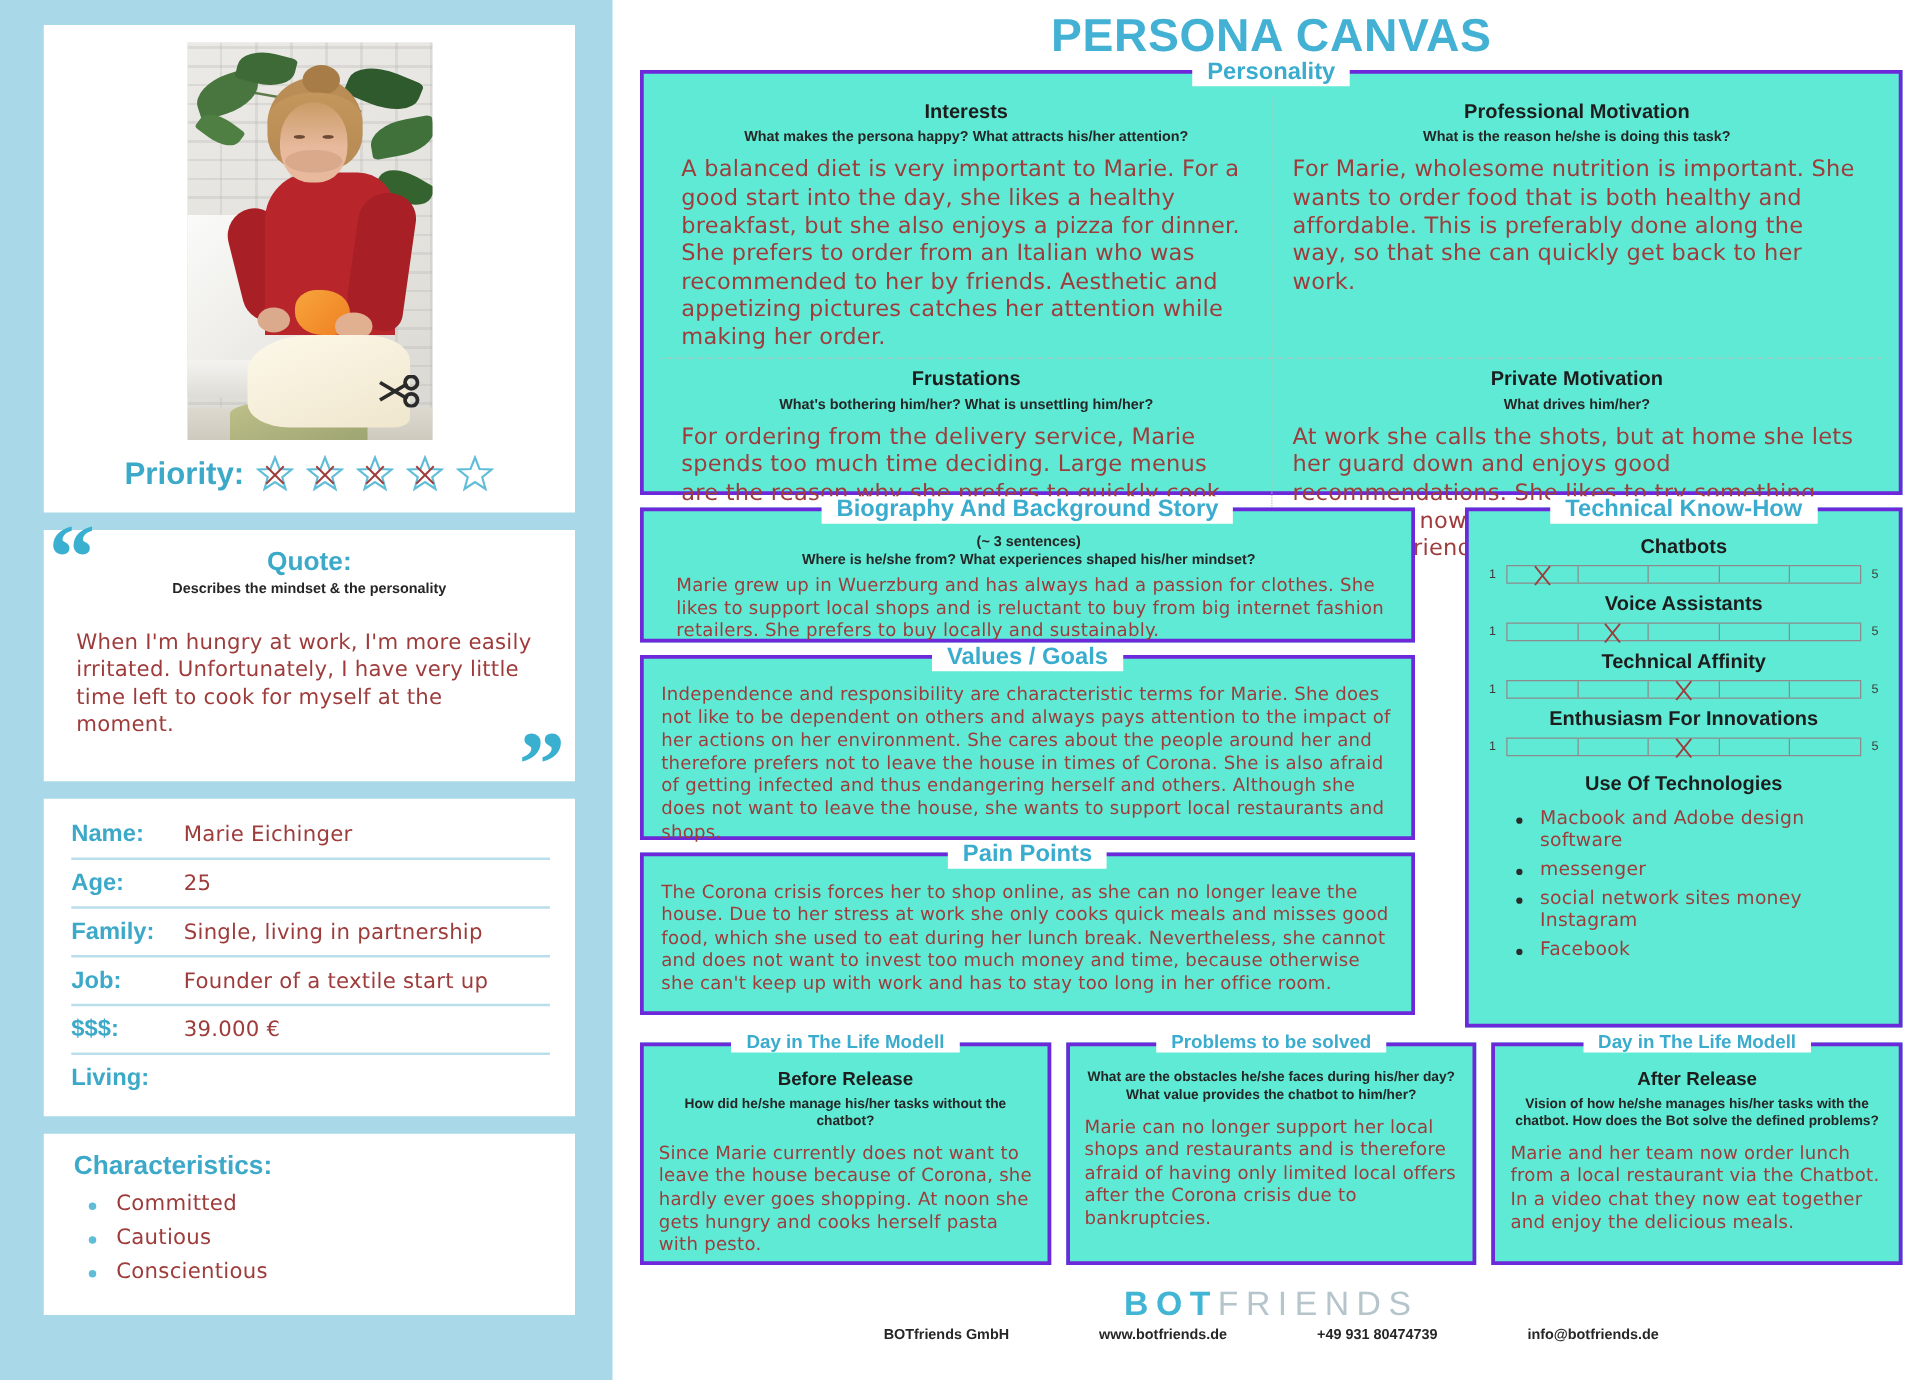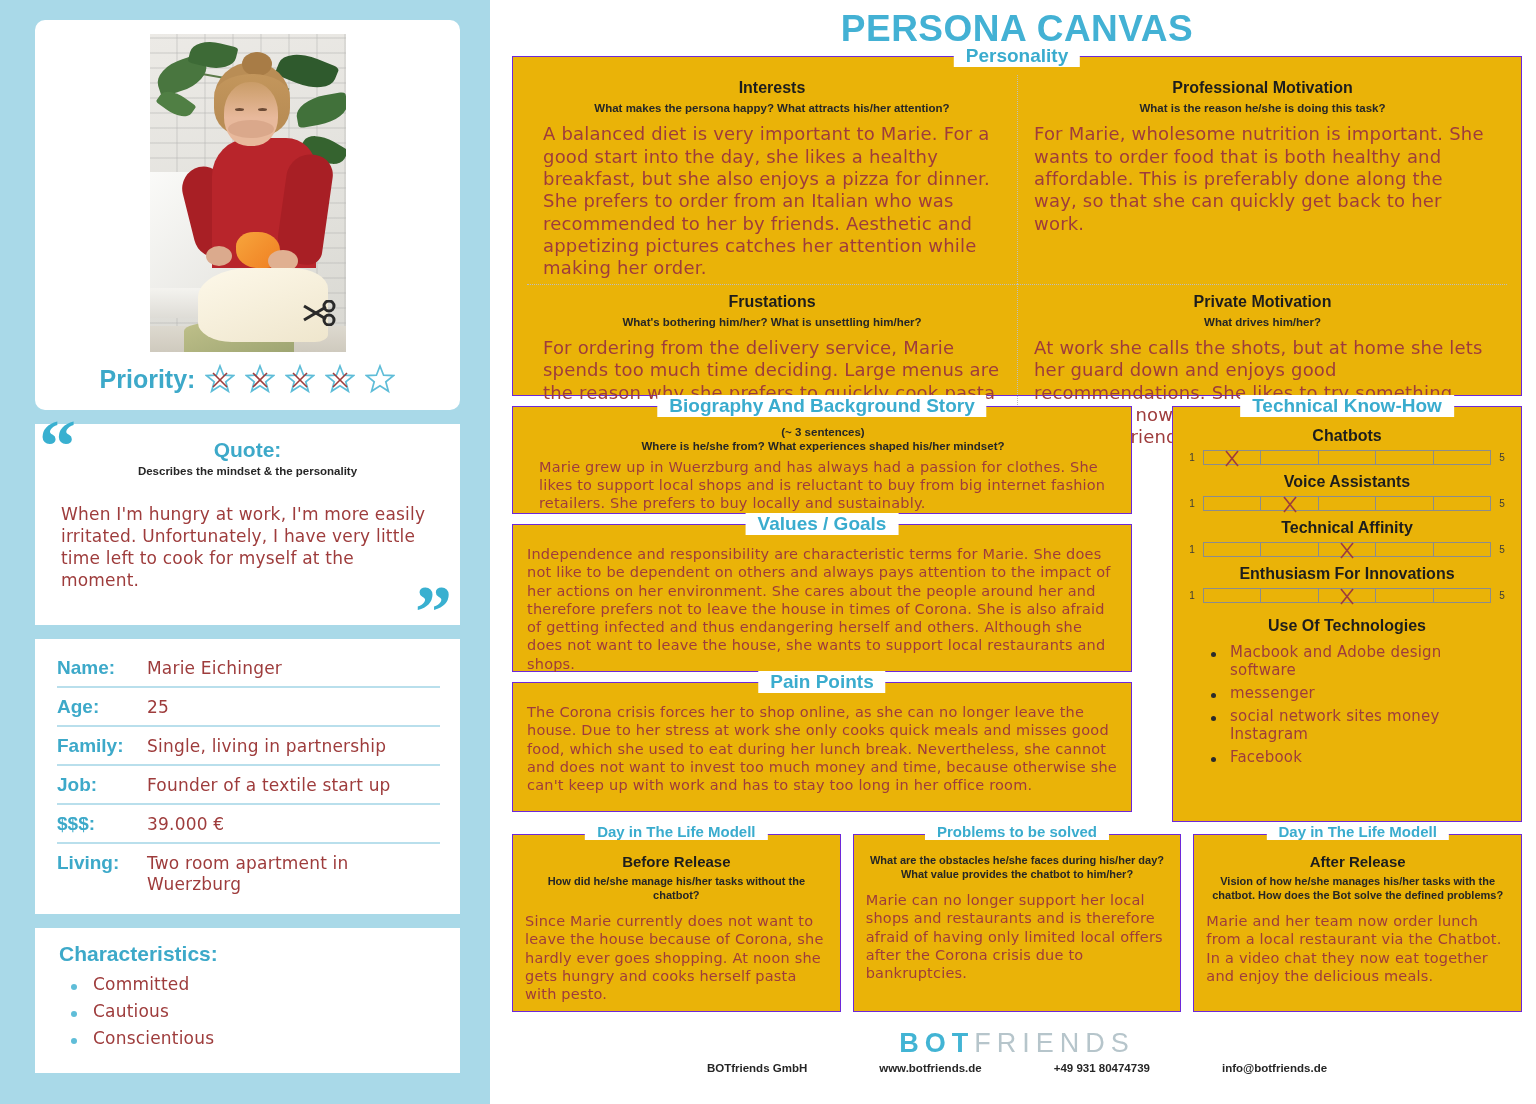--- a/index.html
+++ b/index.html
@@ -28,21 +28,20 @@
   }
 
   
   #photo-card {
     height: 390px;
     padding: 14px 0 0 0;
     margin-bottom: 14px;
     display: flex;
     flex-direction: column;
     align-items: center;
-    border-radius: 10px;
   }
   #persona-photo {
     width: 196px; height: 318px;
     overflow: hidden;
     position: relative;
     background: #dfe3de;
   }
   
   .ph-wall {
     position: absolute; inset: 0;
@@ -284,23 +283,23 @@
     text-align: center;
     color: #43b1d4;
     font-size: 37px;
     font-weight: bold;
     letter-spacing: .5px;
     margin-bottom: 6px;
   }
 
   
   .panel {
-    border: 1px solid #6d28d9;
+    border: 3px solid #6d28d9;
     position: relative;
-    background: #eab308;
+    background: #5eead4;
     margin-bottom: 10px;
   }
   .panel-legend {
     position: absolute;
     top: -12px; left: 50%;
     transform: translateX(-50%);
     background: #fff;
     padding: 0 12px;
     color: #3aacce;
     font-size: 19px;
@@ -579,21 +578,20 @@
     <div class="detail-row">
       <span class="detail-key">Job:</span>
       <span class="detail-val hand">Founder of a textile start up</span>
     </div>
     <div class="detail-row">
       <span class="detail-key">$$$:</span>
       <span class="detail-val hand">39.000 €</span>
     </div>
     <div class="detail-row">
       <span class="detail-key">Living:</span>
-      <span class="detail-val hand">Two room apartment in Wuerzburg</span>
     </div>
   </div>
 
   <div class="white-card" id="characteristics-card">
     <div id="characteristics-title">Characteristics:</div>
     <ul id="characteristics-list">
       <li>
         <span class="bullet-blue"></span>
         <span class="hand">Committed</span>
       </li>

